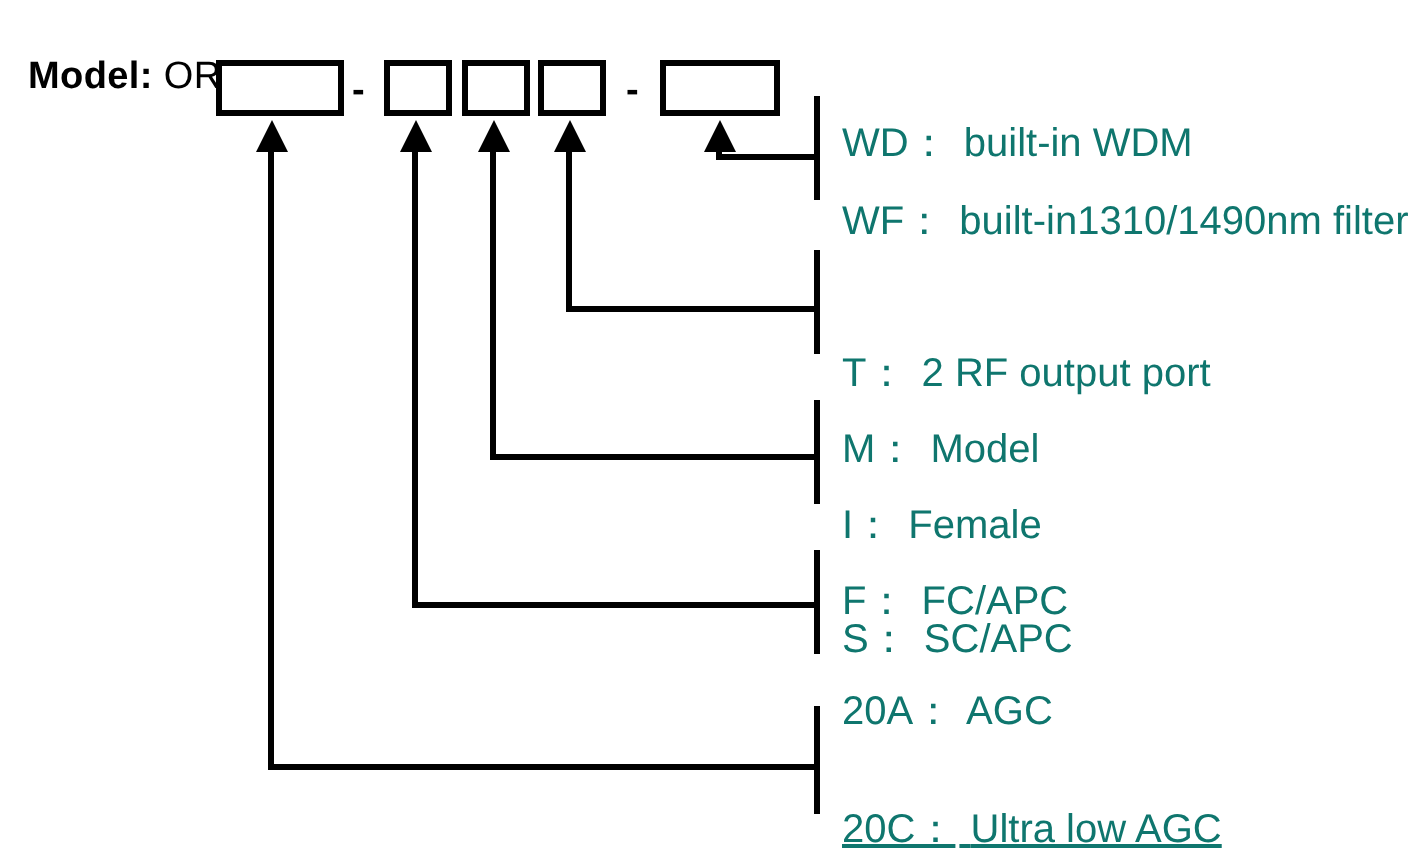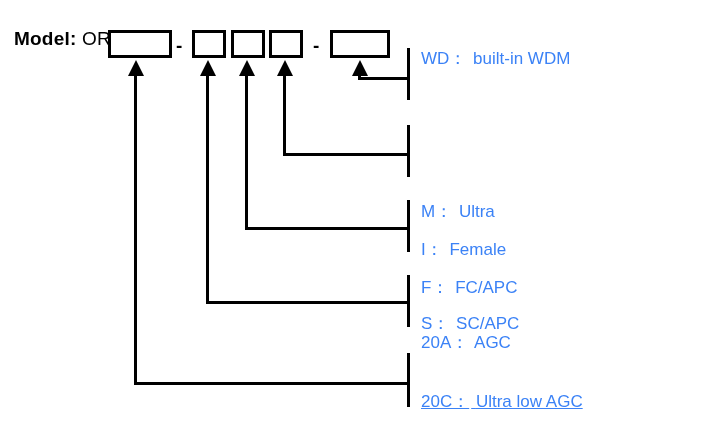--- a/index.html
+++ b/index.html
@@ -50,24 +50,25 @@
     width:0;height:0;
     border-left:8px solid transparent;
     border-right:8px solid transparent;
     border-bottom:16px solid #000;
   }
 
   
   .opt{
     position:absolute;
     left:421px;
-    font-size:17px;
-    color:#3b82f6;
+    font-size:20px;
+    color:#0f766e;
     white-space:nowrap;
     line-height:1;
+    margin-top:12px;
   }
   .opt .code{margin-right:2px;}
 </style>
 </head>
 <body>
 
 <div id="diagram">
 
   <div class="model-label" style="left:14px;top:28px;">
     <span class="word-model">Model:</span>
@@ -104,33 +105,41 @@
 
   <div class="arrow-head" style="left:128px;top:60px;"></div>
   <div class="vline" style="left:134px;top:74px;height:311px;"></div>
   <div class="hline" style="left:134px;top:382px;width:276px;"></div>
   <div class="spine" style="left:407px;top:353px;height:54px;"></div>
 
   <div class="opt" style="top:50px;">
     <span class="code">WD：</span>
     <span>built-in WDM</span>
   </div>
+  <div class="opt" style="top:89px;">
+    <span class="code">WF：</span>
+    <span>built-in1310/1490nm filter</span>
+  </div>
+  <div class="opt" style="top:165px;">
+    <span class="code">T：</span>
+    <span>2 RF output port</span>
+  </div>
   <div class="opt" style="top:203px;">
     <span class="code">M：</span>
-    <span>Ultra</span>
+    <span>Model</span>
   </div>
   <div class="opt" style="top:279px;">
     <span class="code">F：</span>
     <span>FC/APC</span>
   </div>
   <div class="opt" style="top:241px;">
     <span class="code">I：</span>
     <span>Female</span>
   </div>
-  <div class="opt" style="top:315px;">
+  <div class="opt" style="top:298px;">
     <span class="code">S：</span>
     <span>SC/APC</span>
   </div>
   <div class="opt" style="top:334px;">
     <span class="code">20A：</span>
     <span>AGC</span>
   </div>
   <div class="opt" style="top:393px;text-decoration:underline;">
     <span class="code">20C：</span>
     <span>Ultra low AGC</span>

